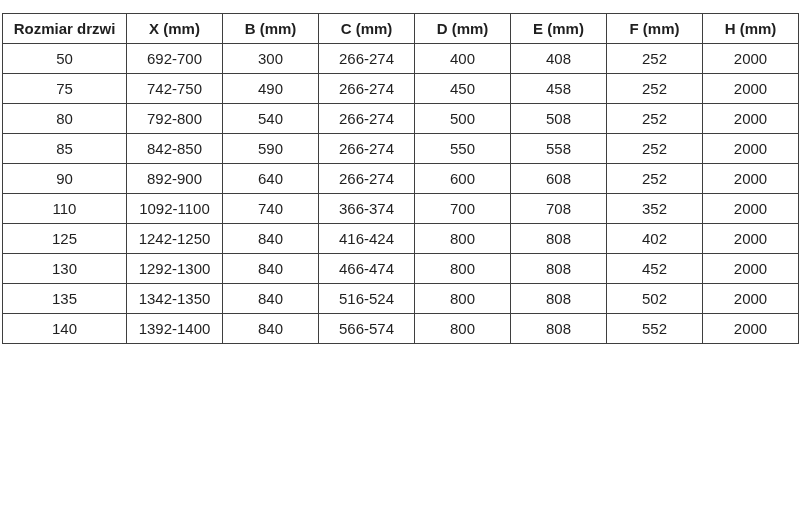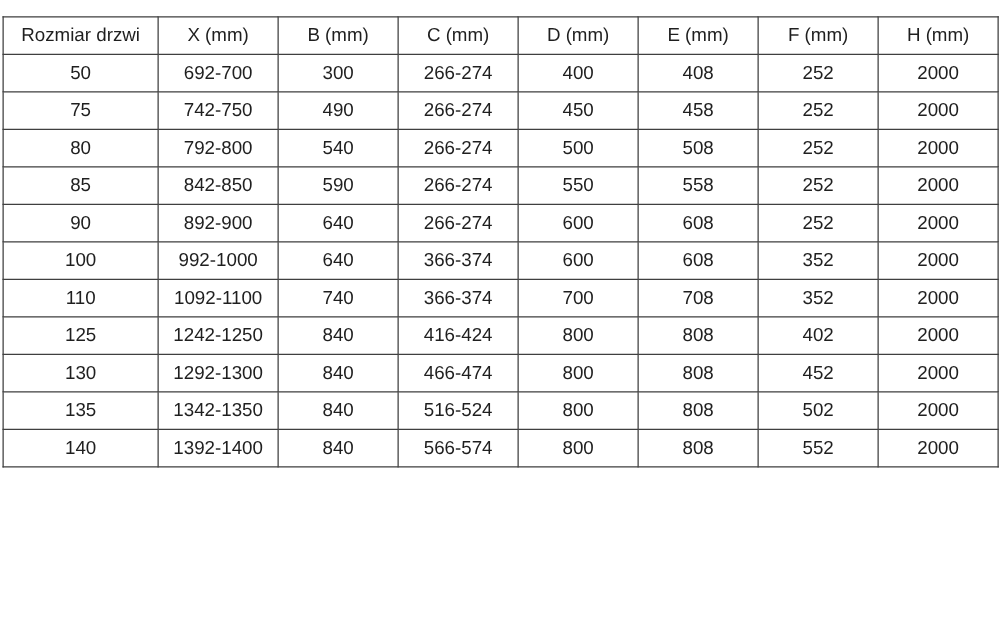--- a/index.html
+++ b/index.html
@@ -27,21 +27,21 @@
   table.size-table td {
     border: 1px solid #3f3f3f;
     text-align: center;
     vertical-align: middle;
     padding: 0 2px;
     font-size: 15px;
     line-height: 1;
     white-space: nowrap;
   }
   table.size-table th {
-    font-weight: 400;
+    font-weight: 700;
     height: 29px;
   }
   table.size-table td {
     font-weight: 400;
     height: 29px;
   }
   col.c-first { width: 124px; }
   col.c-std   { width: 96px; }
 </style>
 </head>
@@ -116,30 +116,20 @@
           <td>90</td>
           <td>892-900</td>
           <td>640</td>
           <td>266-274</td>
           <td>600</td>
           <td>608</td>
           <td>252</td>
           <td>2000</td>
         </tr>
         <tr>
-          <td>100</td>
-          <td>992-1000</td>
-          <td>640</td>
-          <td>366-374</td>
-          <td>600</td>
-          <td>608</td>
-          <td>352</td>
-          <td>2000</td>
-        </tr>
-        <tr>
           <td>110</td>
           <td>1092-1100</td>
           <td>740</td>
           <td>366-374</td>
           <td>700</td>
           <td>708</td>
           <td>352</td>
           <td>2000</td>
         </tr>
         <tr>

